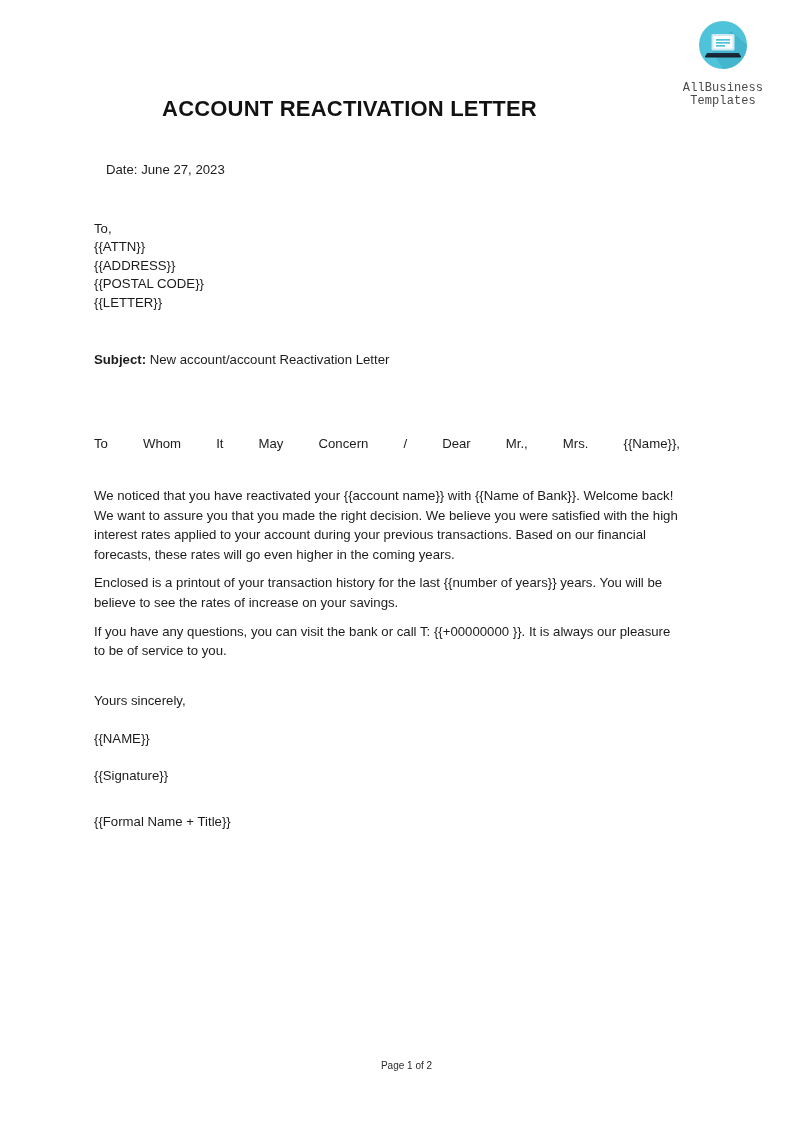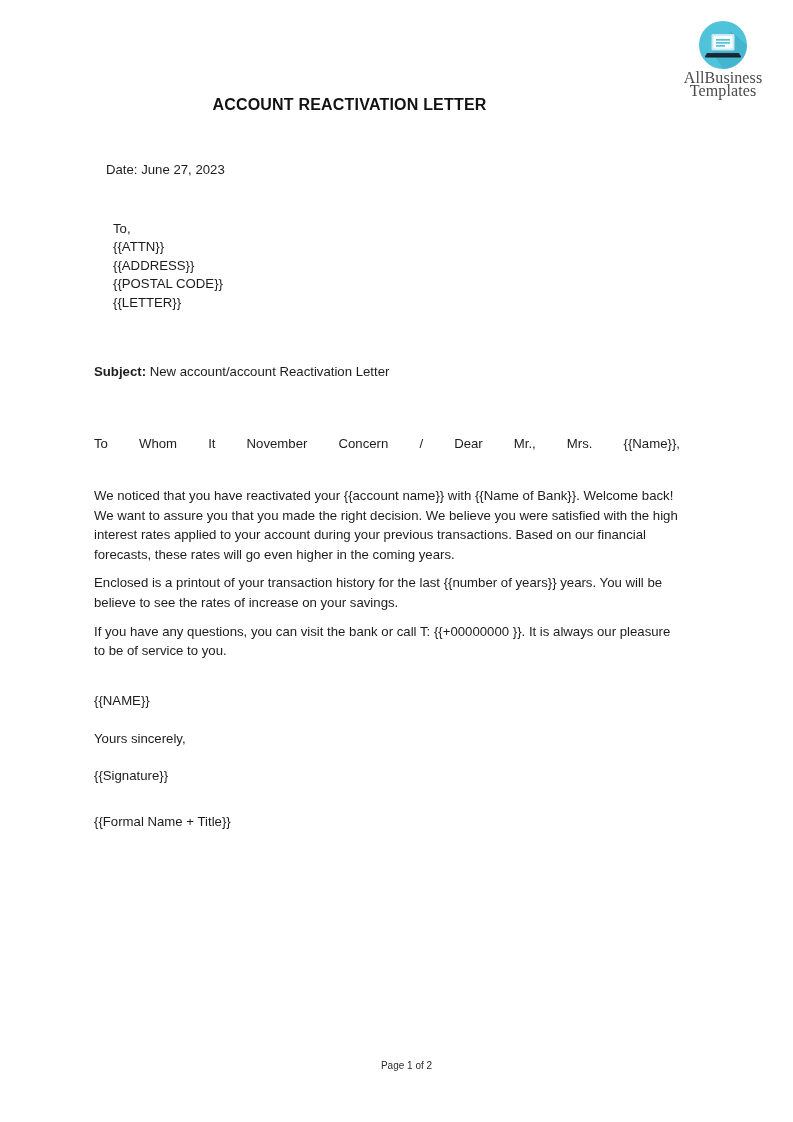--- a/index.html
+++ b/index.html
@@ -28,37 +28,37 @@
     width: 96px;
     text-align: center;
   }
   .logo-mark {
     width: 50px;
     height: 50px;
     margin: 0 auto;
     display: block;
   }
   .logo-text {
-    margin-top: 2px;
-    font-size: 16px;
+    margin-top: 12px;
+    font-size: 12px;
     line-height: 12.5px;
     color: #4a4a4a;
-    font-family: Liberation Serif, serif;
+    font-family: Liberation Mono, monospace;
     letter-spacing: 0.1px;
   }
   .logo-text span { display: block; }
 
   
   .doc-title {
     position: absolute;
     top: 96px;
     left: 0;
     width: 699px;
     text-align: center;
-    font-size: 16px;
+    font-size: 22px;
     font-weight: bold;
     letter-spacing: 0.2px;
     color: #121212;
   }
 
   
   .content {
     position: absolute;
     left: 94px;
     top: 0;
@@ -68,25 +68,24 @@
     color: #1c1c1c;
   }
 
   .date-line { position: absolute; top: 160px; left: 12px; }
 
   .address-block {
     position: absolute;
     top: 220px;
     left: 0;
     line-height: 18.4px;
-    margin-left: 19px;
   }
   .address-block div { white-space: pre; }
 
-  .subject-line { position: absolute; top: 362px; left: 0; }
+  .subject-line { position: absolute; top: 350px; left: 0; }
   .subject-label { font-weight: bold; }
 
   .salutation {
     position: absolute;
     top: 434px;
     left: 0;
     width: 586px;
     text-align: justify;
     text-align-last: justify;
     white-space: normal;
@@ -161,31 +160,31 @@
       <div>{{ADDRESS}}</div>
       <div>{{POSTAL CODE}}</div>
       <div>{{LETTER}}</div>
     </div>
 
     <div class="subject-line">
       <span class="subject-label">Subject:</span>
       <span>New account/account Reactivation Letter</span>
     </div>
 
-    <div class="salutation">To Whom It November Concern / Dear Mr., Mrs. {{Name}},</div>
+    <div class="salutation">To Whom It May Concern / Dear Mr., Mrs. {{Name}},</div>
 
     <div class="paragraphs">
       <p>We noticed that you have reactivated your {{account name}} with {{Name of Bank}}. Welcome back! We want to assure you that you made the right decision. We believe you were satisfied with the high interest rates applied to your account during your previous transactions. Based on our financial forecasts, these rates will go even higher in the coming years.</p>
       <p>Enclosed is a printout of your transaction history for the last {{number of years}} years. You will be believe to see the rates of increase on your savings.</p>
       <p>If you have any questions, you can visit the bank or call T: {{+00000000 }}. It is always our pleasure to be of service to you.</p>
     </div>
 
     <div class="closing">
+      <div>Yours sincerely,</div>
       <div>{{NAME}}</div>
-      <div>Yours sincerely,</div>
       <div class="gap-extra">{{Signature}}</div>
       <div>{{Formal Name + Title}}</div>
     </div>
 
   </div>
 
   <div class="footer">Page 1 of 2</div>
 
 </div>
 

